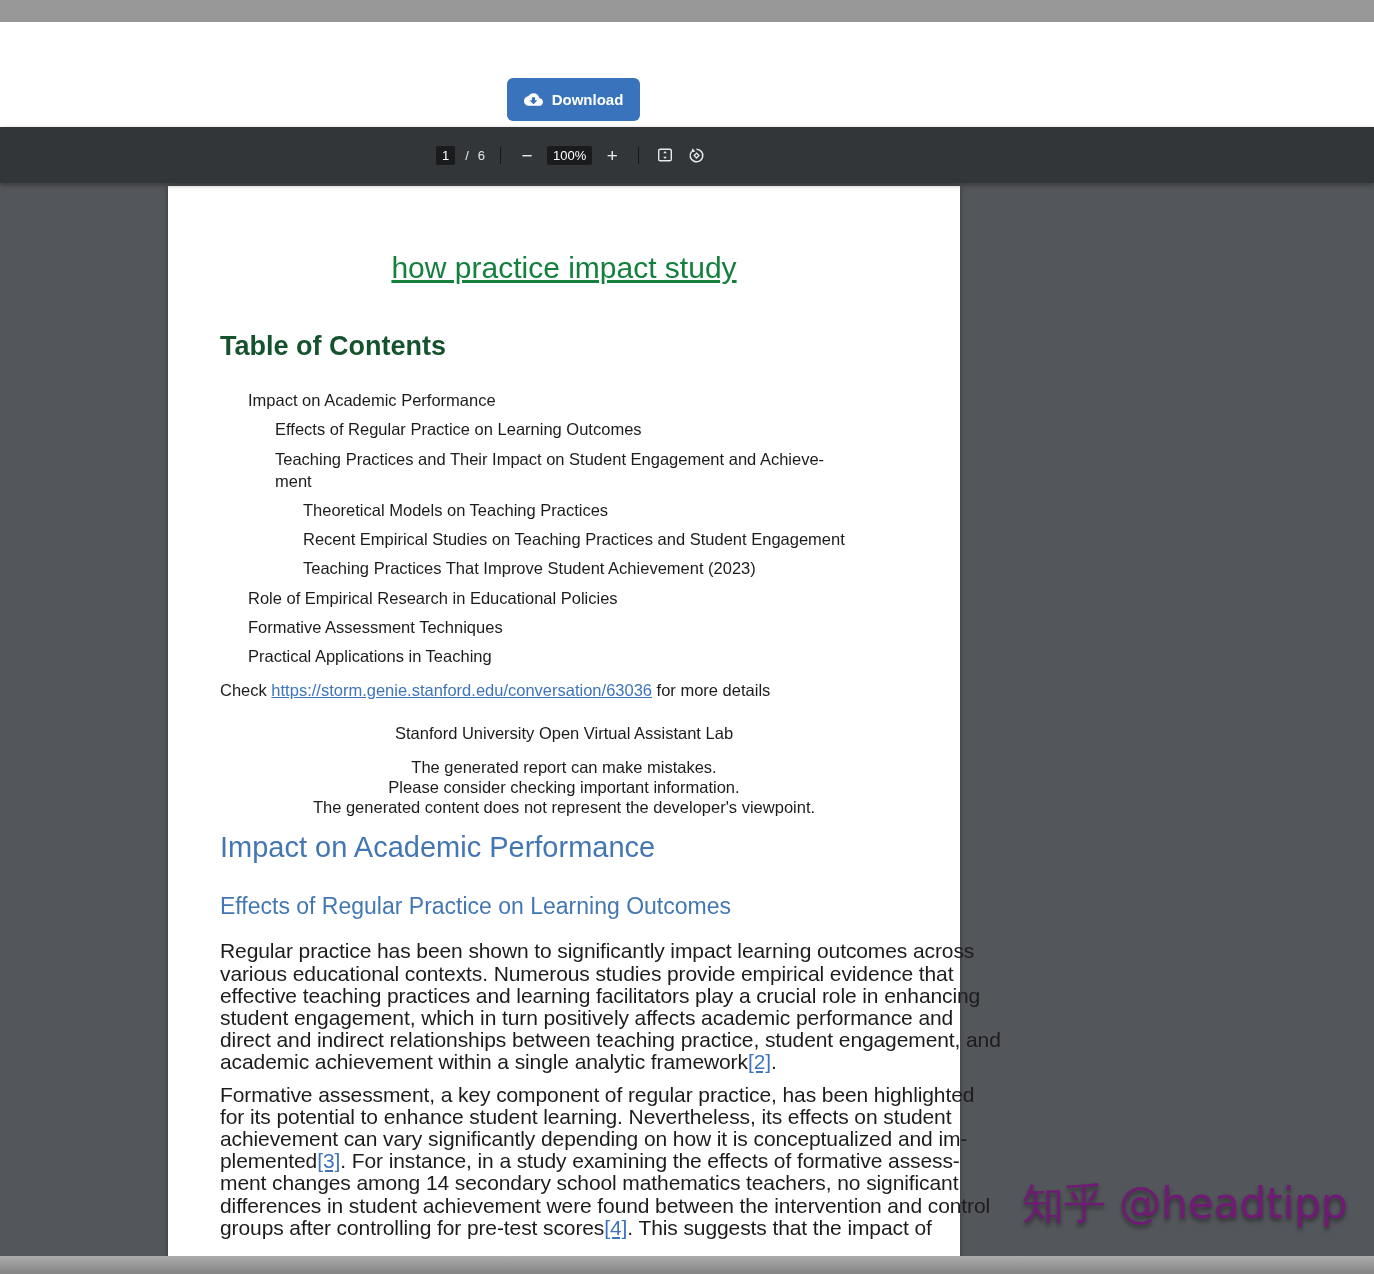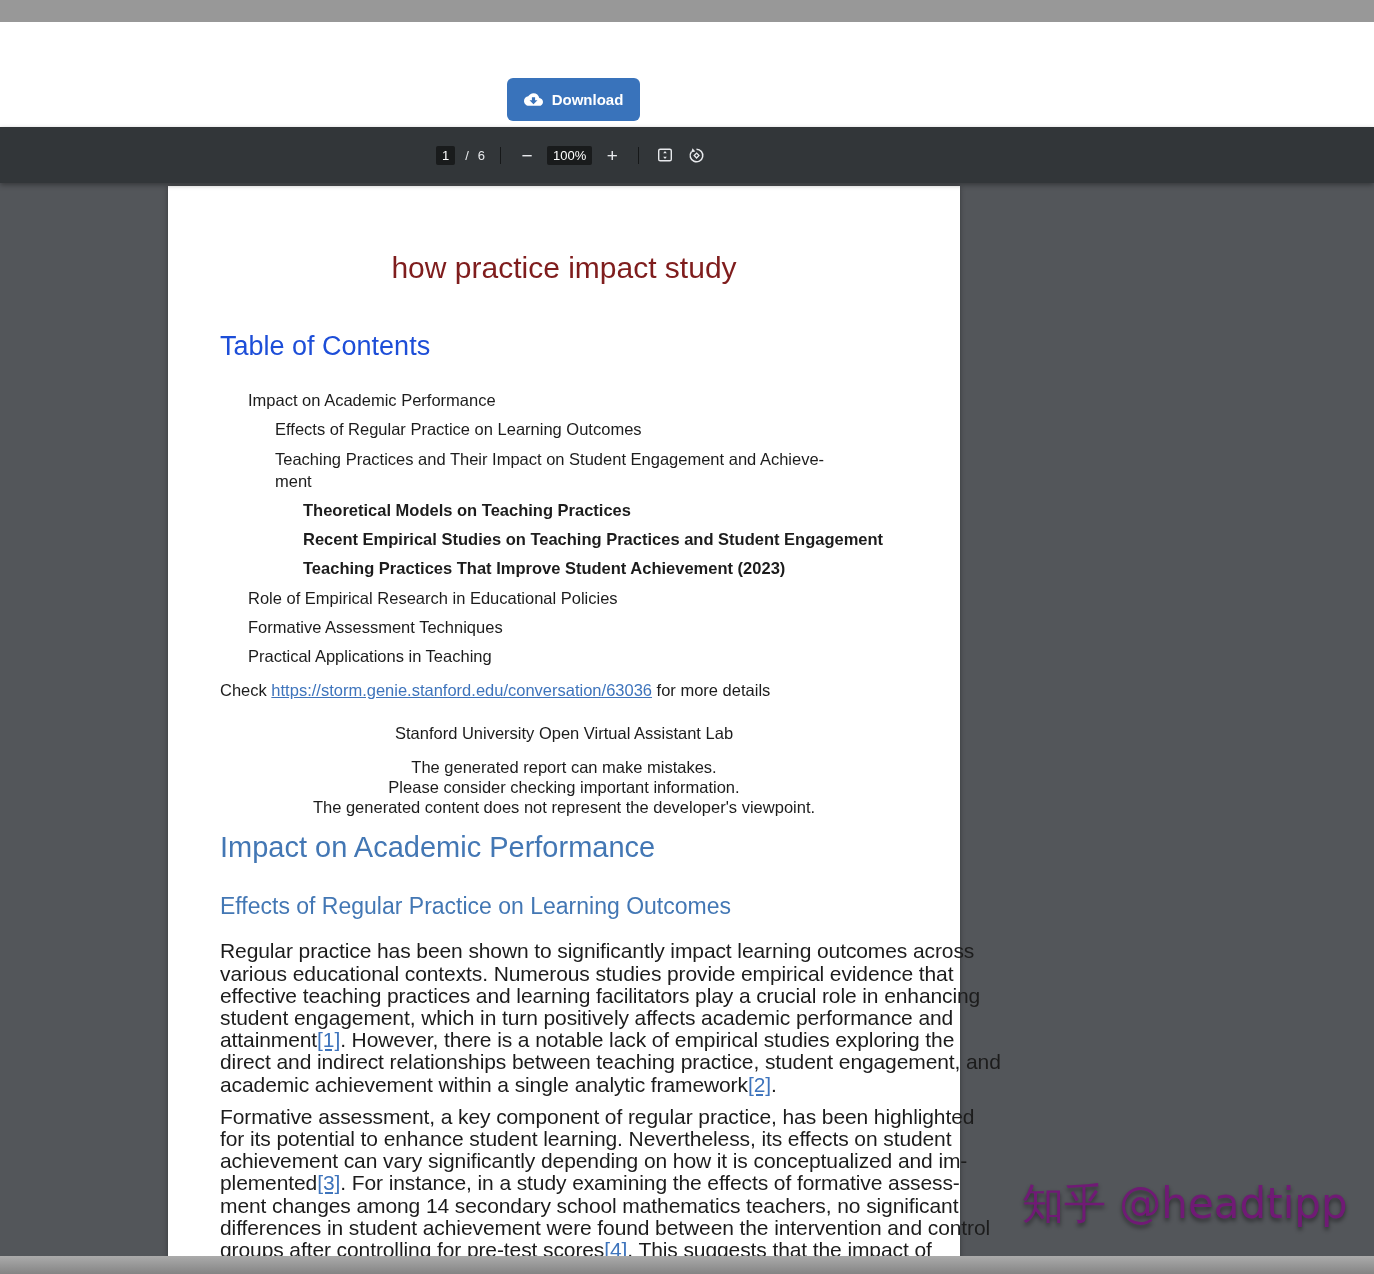--- a/index.html
+++ b/index.html
@@ -28,27 +28,27 @@
     display:flex; align-items:center; justify-content:center; width:22px; height:24px;
     font-size:19px; line-height:19px; font-family:"Liberation Sans", sans-serif; }
   .tb-btn svg { display:block; }
 
   .content-area { position:absolute; left:0; top:183px; width:1374px; height:1091px; background:#53565a; }
   .pdf-page { position:absolute; left:168px; top:3px; width:792px; height:1092px;
     background:#ffffff; box-shadow:0 1px 5px rgba(0,0,0,0.35); }
   .page-inner { padding:0 52px; color:#1c1c1c; }
 
   .doc-title { padding-top:64px; font-size:30px; line-height:36px; font-weight:400;
-    color:#7f1d1d; text-align:center; }
-  .toc-heading { margin-top:44px; font-size:27px; line-height:32px; font-weight:400; color:#1d4ed8; }
+    color:#15803d; text-align:center;text-decoration:underline; }
+  .toc-heading { margin-top:44px; font-size:27px; line-height:32px; font-weight:700; color:#14532d; }
   .toc { margin-top:27px; }
   .toc-item { font-size:16.5px; line-height:22px; margin-bottom:7.3px; white-space:nowrap; }
   .ind1 { padding-left:28px; }
   .ind2 { padding-left:55px; }
-  .ind3 { padding-left:83px;font-weight:bold; }
+  .ind3 { padding-left:83px; }
 
   .check-line { margin-top:12px; font-size:16.5px; line-height:22px; white-space:nowrap; }
   a.doc-link, .cite { color:#3e74bc; text-decoration:underline; cursor:pointer; }
   .affiliation { margin-top:21px; text-align:center; font-size:16.5px; line-height:22px; }
   .disclaimer { margin-top:13px; text-align:center; font-size:16.5px; line-height:20px; }
 
   .h1-heading { margin-top:13px; font-size:29px; line-height:34px; font-weight:400; color:#4377b4; }
   .h2-heading { margin-top:29px; font-size:23px; line-height:27px; font-weight:400; color:#4377b4; }
   .para { margin-top:20px; }
   .para.second { margin-top:10px; }
@@ -141,21 +141,20 @@
       </div>
 
       <div class="h1-heading">Impact on Academic Performance</div>
       <div class="h2-heading">Effects of Regular Practice on Learning Outcomes</div>
 
       <div class="para">
         <div class="pline">Regular practice has been shown to significantly impact learning outcomes across</div>
         <div class="pline">various educational contexts. Numerous studies provide empirical evidence that</div>
         <div class="pline">effective teaching practices and learning facilitators play a crucial role in enhancing</div>
         <div class="pline">student engagement, which in turn positively affects academic performance and</div>
-        <div class="pline">attainment<span class="cite">[1]</span>. However, there is a notable lack of empirical studies exploring the</div>
         <div class="pline">direct and indirect relationships between teaching practice, student engagement, and</div>
         <div class="pline">academic achievement within a single analytic framework<span class="cite">[2]</span>.</div>
       </div>
 
       <div class="para second">
         <div class="pline">Formative assessment, a key component of regular practice, has been highlighted</div>
         <div class="pline">for its potential to enhance student learning. Nevertheless, its effects on student</div>
         <div class="pline">achievement can vary significantly depending on how it is conceptualized and im-</div>
         <div class="pline">plemented<span class="cite">[3]</span>. For instance, in a study examining the effects of formative assess-</div>
         <div class="pline">ment changes among 14 secondary school mathematics teachers, no significant</div>

